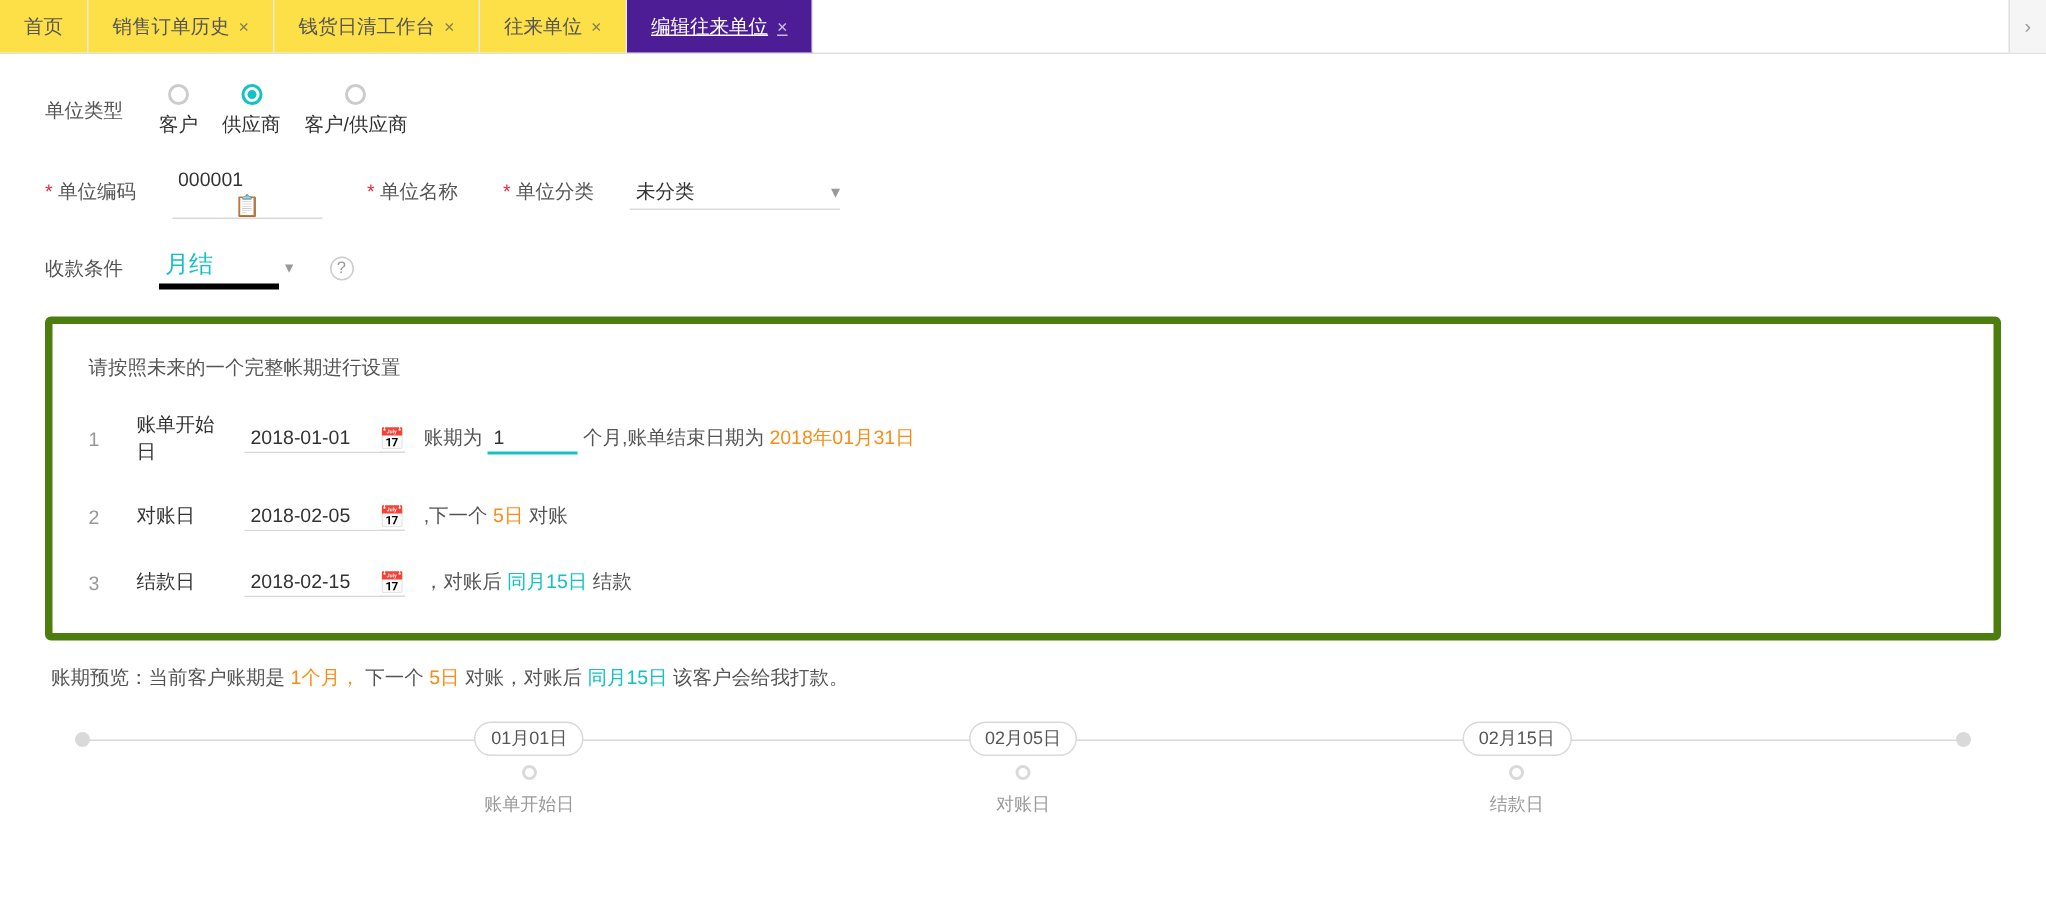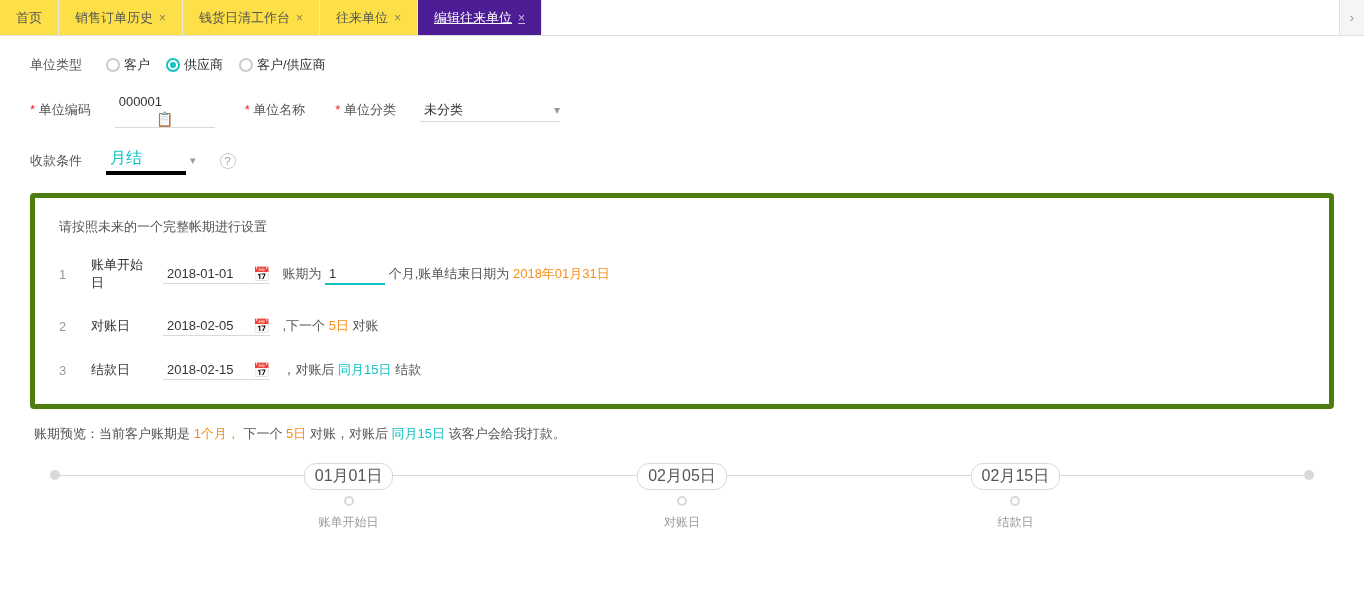--- a/index.html
+++ b/index.html
@@ -77,20 +77,21 @@
     .radio-group {
       display: flex;
       align-items: center;
       gap: 16px;
     }
     .radio-item {
       display: flex;
       align-items: center;
       gap: 4px;
       cursor: pointer;
+      flex-direction: column;
     }
     .radio-circle {
       width: 14px;
       height: 14px;
       border-radius: 50%;
       border: 2px solid #ccc;
       display: flex;
       align-items: center;
       justify-content: center;
     }
@@ -276,21 +277,21 @@
       height: 10px;
       border-radius: 50%;
       background: #fff;
       border: 2px solid #d9d9d9;
     }
     .timeline-badge {
       background: #fff;
       border: 1px solid #d9d9d9;
       border-radius: 12px;
       padding: 2px 10px;
-      font-size: 16px;
+      font-size: 12px;
       color: #555;
       white-space: nowrap;
     }
     .timeline-label {
       font-size: 12px;
       color: #999;
       margin-top: 2px;
     }
     .timeline-end-dot {
       width: 10px;

